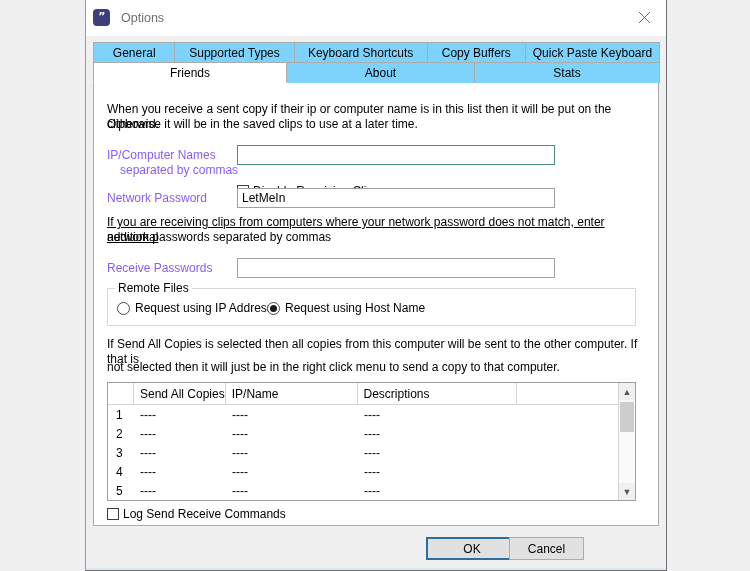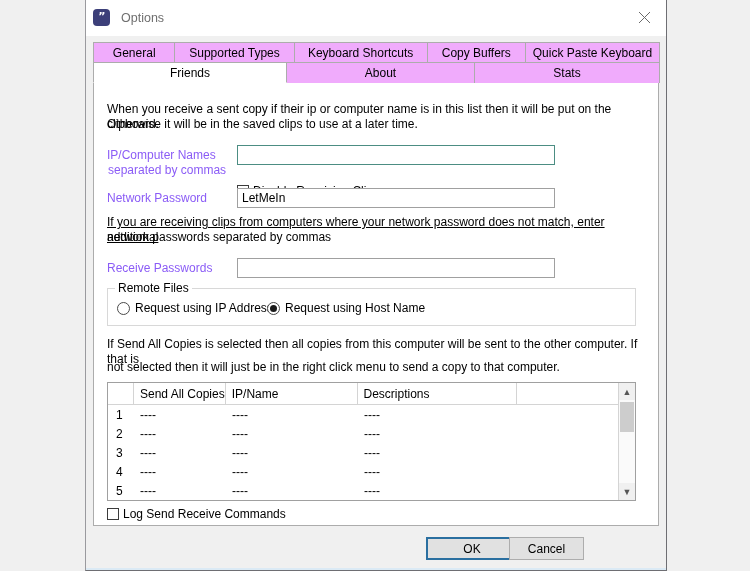--- a/index.html
+++ b/index.html
@@ -95,21 +95,21 @@
     width: 100%;
     box-sizing: border-box;
     position: relative;
     z-index: 3;
   }
   .tabrow {
     display: flex;
     height: 20px;
   }
   .tab {
-    background: #f0abfc;
+    background: #7dd3fc;
     border: 1px solid #acacac;
     border-bottom: none;
     margin-right: -1px;
     display: flex;
     align-items: center;
     justify-content: center;
     font-size: 12px;
     color: #000;
     box-sizing: border-box;
     cursor: default;
@@ -404,21 +404,21 @@
         </div>
       </div>
     </div>
 
     <div class="tabpage">
 
       <div class="para" style="left:13px; top:20px;">When you receive a sent copy if their ip or computer name is in this list then it will be put on the clipboard.</div>
       <div class="para" style="left:13px; top:35px;">Otherwise it will be in the saved clips to use at a later time.</div>
 
       <div class="fieldlabel" style="left:13px; top:66px;">IP/Computer Names</div>
-      <div class="fieldlabel" style="left:14px; top:81px;">separated by commas</div>
+      <div class="fieldlabel" style="left:26px; top:81px;">separated by commas</div>
       <input class="textbox focused" style="left: 143px; top: 63px; width: 318px; height: 20px;" value="">
 
       <div class="cbwrap" style="left:143px; top:102px;">
         <span class="cbbox"></span>
         <span class="cblabel">Disable Receiving Clips</span>
       </div>
 
       <div class="fieldlabel" style="left:13px; top:109px;">Network Password</div>
       <input class="textbox" style="left: 143px; top: 106px; width: 318px; height: 20px;" value="LetMeIn">
 

